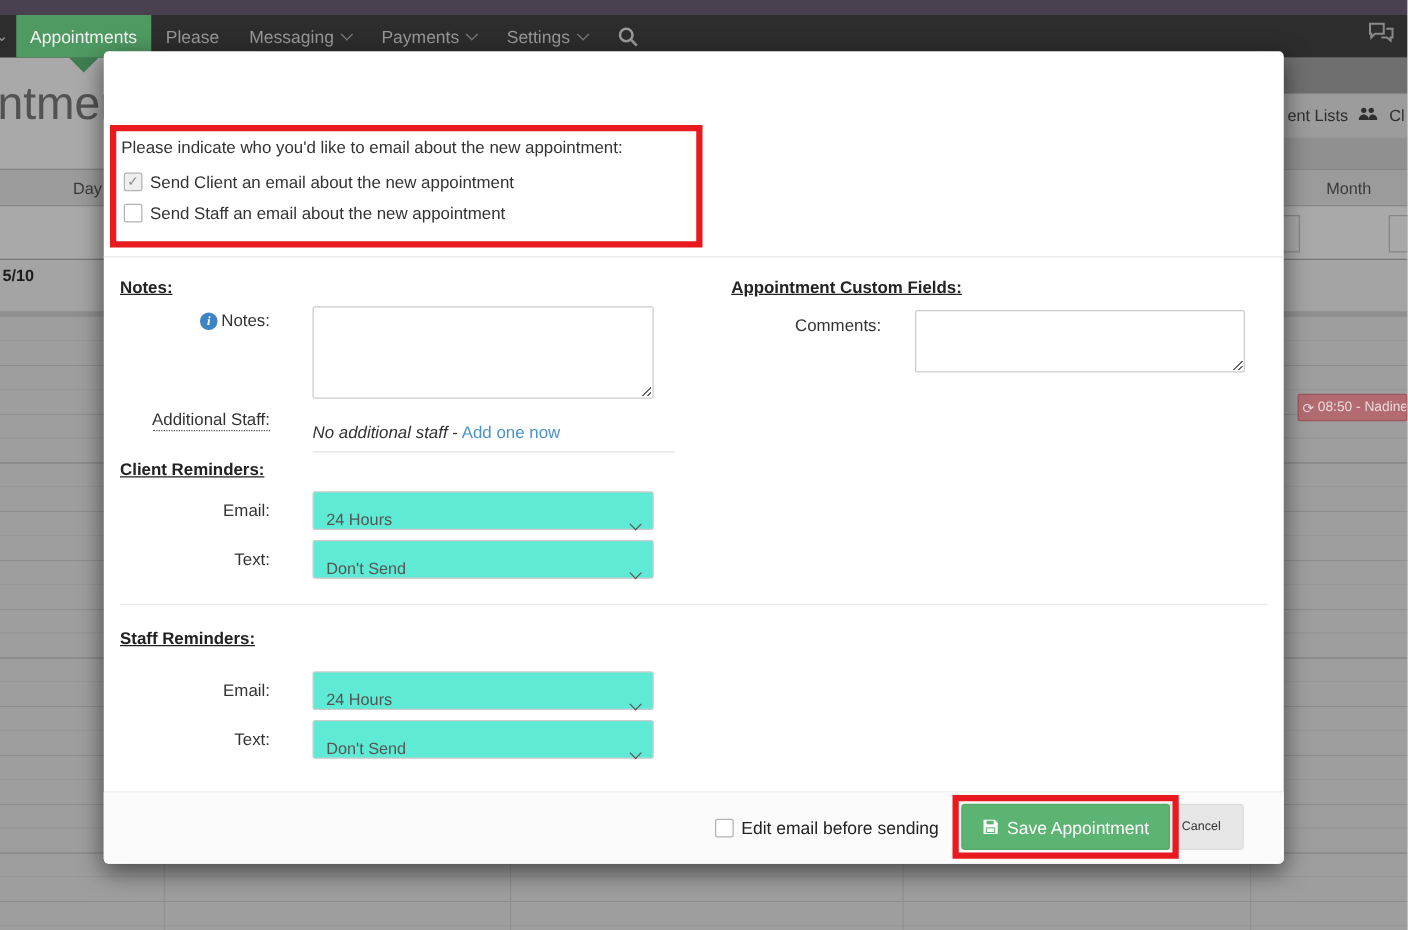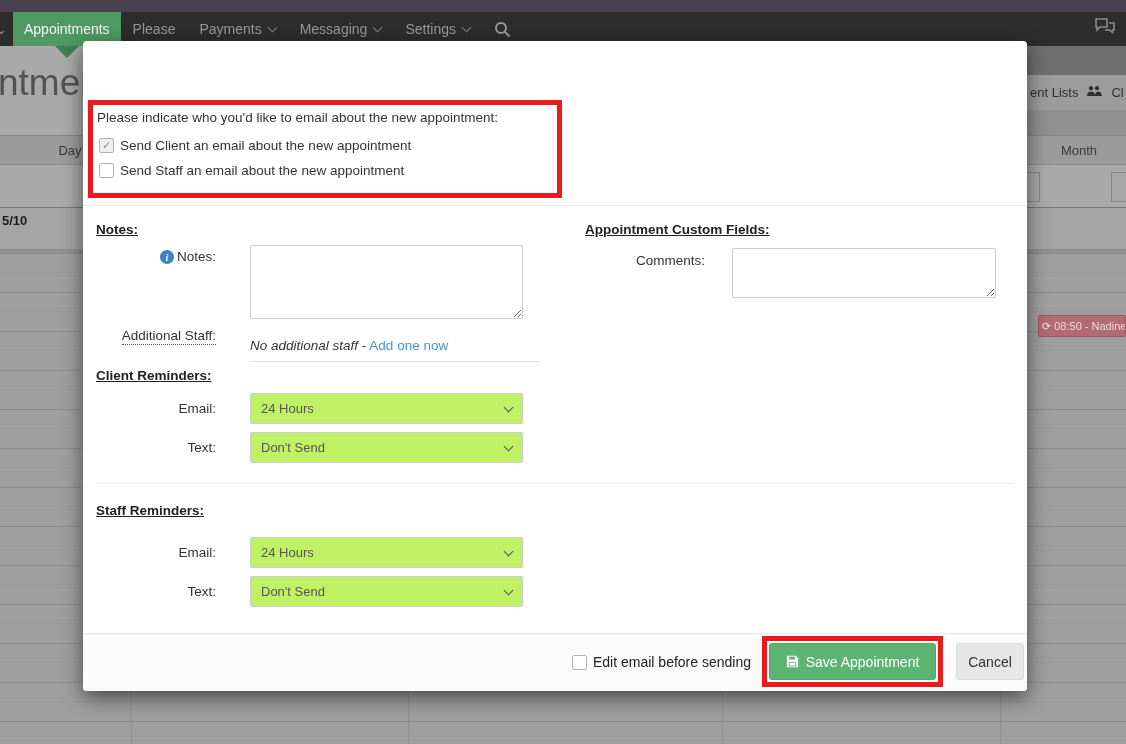--- a/index.html
+++ b/index.html
@@ -76,33 +76,33 @@
                background:#3c84c4; color:#fff; font-size:10px; font-weight:bold; font-style:italic;
                display:flex; align-items:center; justify-content:center; cursor:pointer; font-family:"Liberation Serif",serif; }
   textarea { position:absolute; border:1px solid #ccc; border-radius:2px; resize:both; font-family:inherit; font-size:13px; padding:5px; color:#333; }
   .ta-notes { left:167px; top:204px; width:273px; height:74px; }
   .ta-comments { left:649px; top:207px; width:264px; height:50px; }
 
   .staff-empty-row { position:absolute; left:167px; top:297px; width:290px; padding-bottom:8px; border-bottom:1px solid #e5e5e5; }
   .italic { font-style:italic; color:#333; }
   .link { color:#4793d0; cursor:pointer; }
 
-  .select { position:absolute; width:273px; height:31px; border:1px solid #ccc; border-radius:2px; background:#bef264;
-            display:flex; align-items:center; justify-content:space-between; padding:0 10px; cursor:pointer; color:#555; font-size:13px; }
+  .select { position:absolute; width:273px; height:31px; border:1px solid #ccc; border-radius:2px; background:#5eead4;
+            display:flex; align-items:flex-end; justify-content:space-between; padding:0 10px; cursor:pointer; color:#555; font-size:13px; }
   .sel-chev { width:7px; height:7px; border-right:1.6px solid #555; border-bottom:1.6px solid #555; transform:rotate(45deg); margin-top:-3px; }
 
   .modal-footer { position:absolute; left:0; top:592px; width:100%; height:58px; background:#fbfbfb;
                   border-top:1px solid #e5e5e5; border-radius:0 0 4px 4px; }
   .foot-cb { position:absolute; left:489px; top:21px; }
   .foot-lbl { position:absolute; left:510px; top:20px; font-size:14px; color:#222; }
   .btn-save { position:absolute; left:686px; top:602px; width:167px; height:37px; background:#5cb472; border:1px solid #53a968;
               border-radius:3px; color:#fff; font-size:14px; display:flex; align-items:center; justify-content:center; gap:7px;
               cursor:pointer; z-index:13; }
-  .btn-cancel { position:absolute; left:873px; top:602px; width:68px; height:37px; background:#e6e6e6; border:1px solid #dcdcdc;
-                border-radius:3px; color:#333; font-size:14px; display:flex; align-items:center; justify-content:center; cursor:pointer; }
+  .btn-cancel { position:absolute; left:844px; top:602px; width:68px; height:37px; background:#e6e6e6; border:1px solid #dcdcdc;
+                border-radius:3px; color:#333; font-size:10px; display:flex; align-items:center; justify-content:center; cursor:pointer; }
 </style>
 </head>
 <body>
 
 <div id="page">
 
   <div class="bg-title">ntments</div>
   <div class="bg-band-dark"></div>
   <div class="bg-toolbar">
     <span>ent Lists</span>
@@ -141,25 +141,25 @@
     <span>⟳</span>
     <span>08:50 - Nadine</span>
   </div>
 
   <div class="purple-strip"></div>
   <div class="navbar">
     <span class="nav-edge-caret">⌄</span>
     <div class="nav-item active">Appointments</div>
     <div class="nav-item">Please</div>
     <div class="nav-item">
+      <span>Messaging</span>
+      <span class="chev"></span>
+    </div>
+    <div class="nav-item">
       <span>Payments</span>
-      <span class="chev"></span>
-    </div>
-    <div class="nav-item">
-      <span>Messaging</span>
       <span class="chev"></span>
     </div>
     <div class="nav-item">
       <span>Settings</span>
       <span class="chev"></span>
     </div>
     <div class="nav-search">
       <svg width="17" height="17" viewBox="0 0 17 17">
           <circle cx="7" cy="7" r="5" fill="none" stroke="#9b9b9b" stroke-width="2"></circle>
           <line x1="11" y1="11" x2="15.5" y2="15.5" stroke="#9b9b9b" stroke-width="2"></line>

